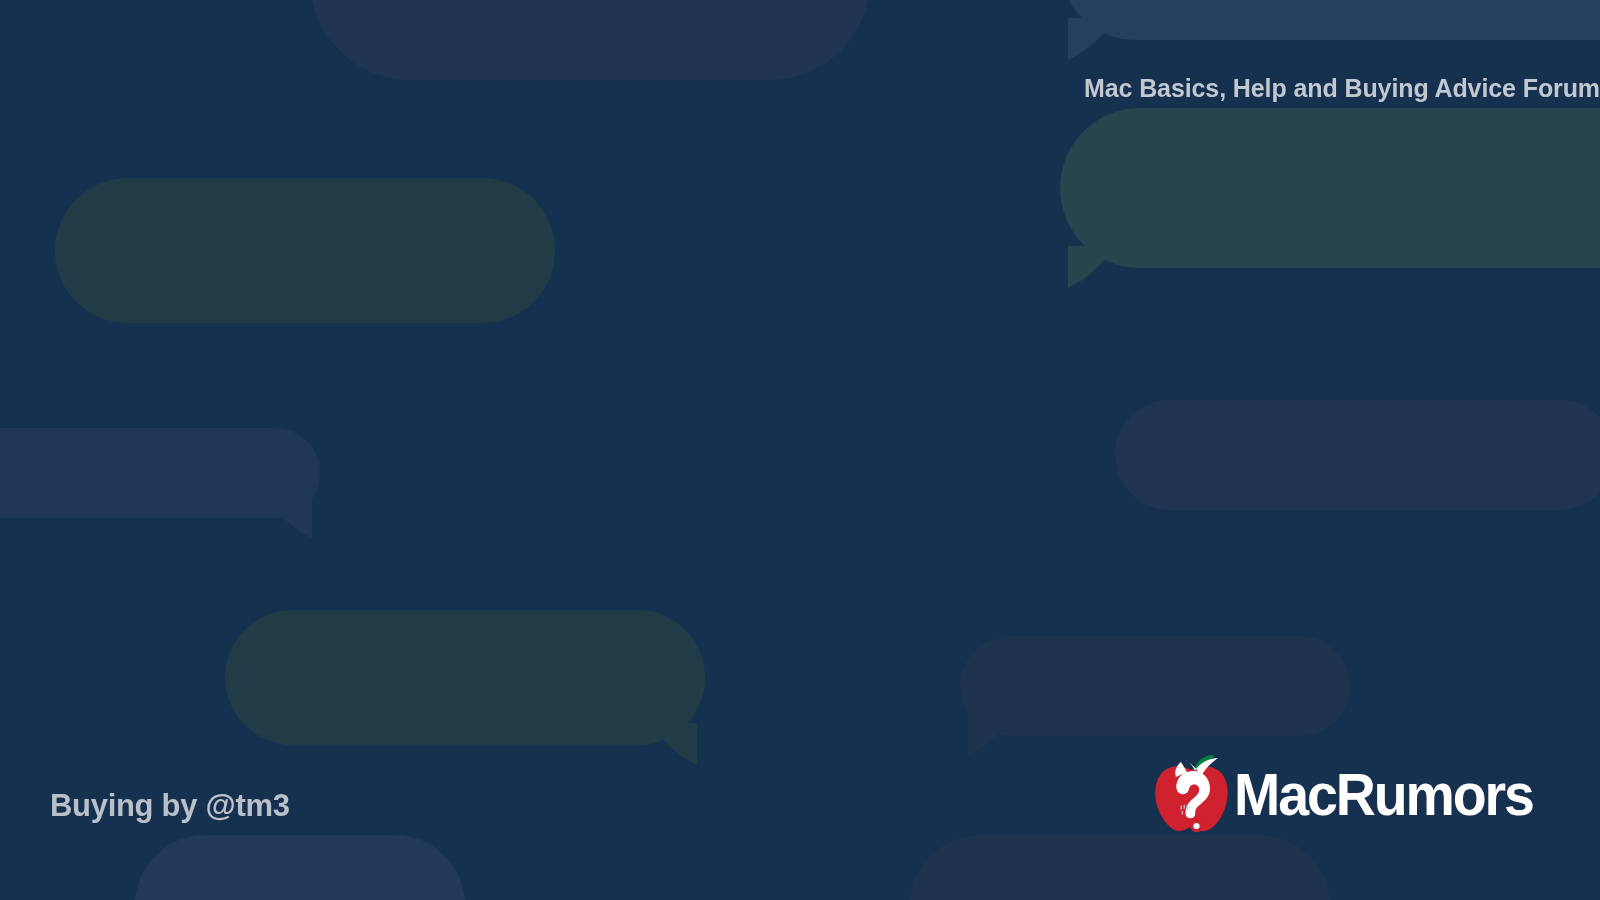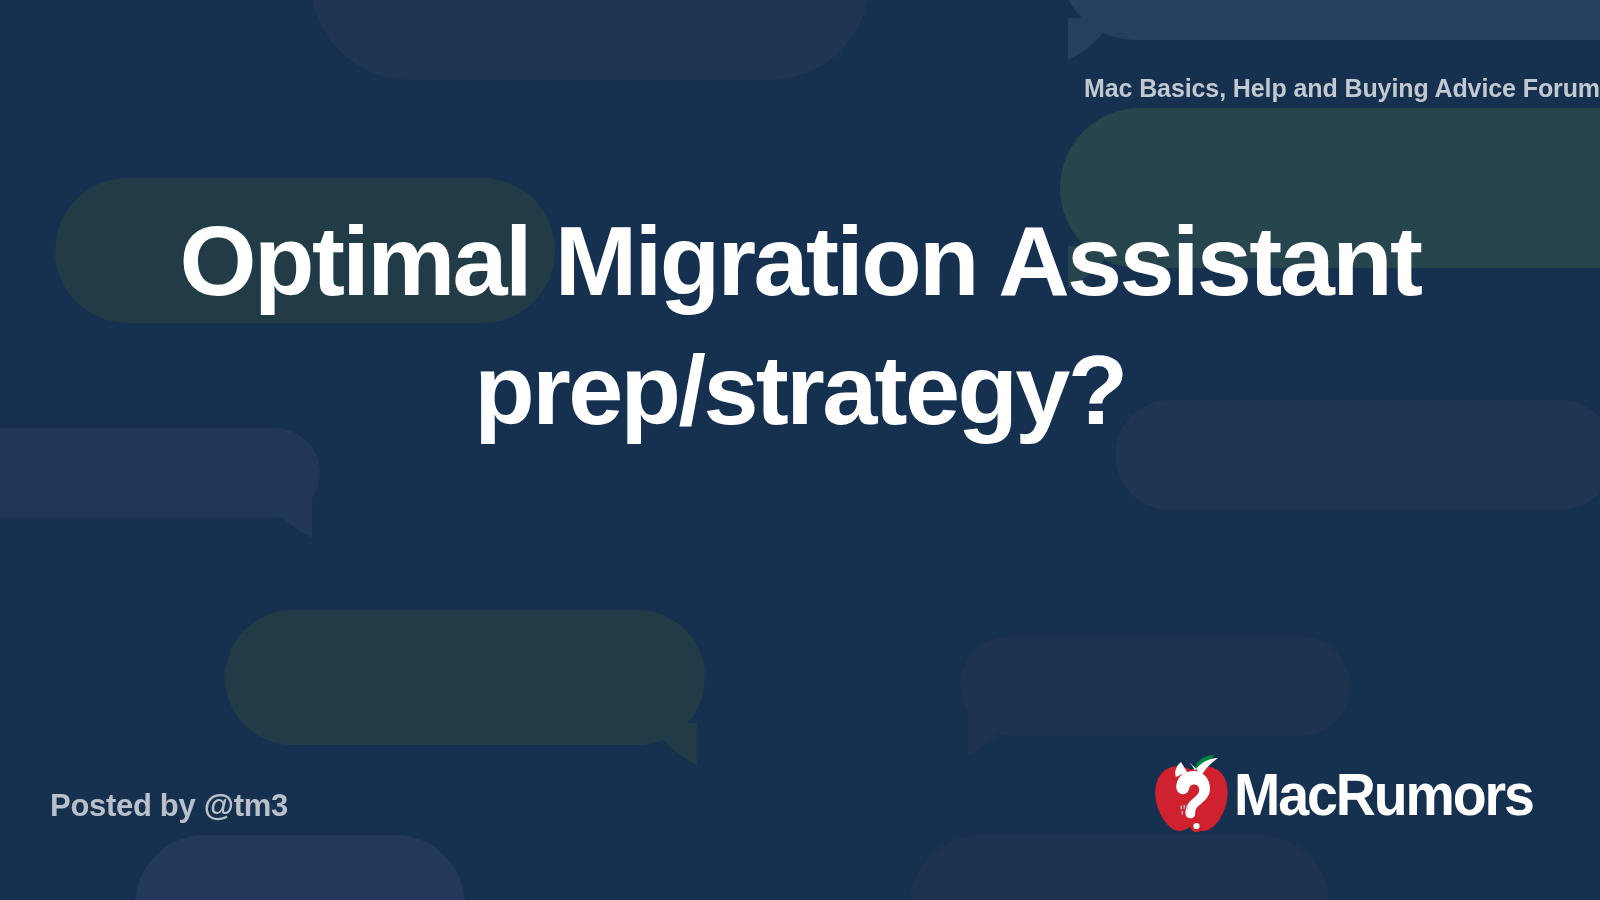--- a/index.html
+++ b/index.html
@@ -141,25 +141,22 @@
       <div class="bubble tail-br" style="left: 225px; top: 610px; width: 480px; height: 135px; background: rgb(34, 60, 71);"></div>
       <div class="bubble tail-bl" style="left: 960px; top: 636px; width: 390px; height: 100px; background: rgb(29, 51, 80);"></div>
       <div class="bubble" style="left: 135px; top: 835px; width: 330px; height: 140px; background: rgb(34, 57, 92);"></div>
       <div class="bubble" style="left: 910px; top: 835px; width: 420px; height: 140px; background: rgb(29, 51, 80);"></div>
     </div>
 
   <div class="content">
 
     <div class="forum-name">Mac Basics, Help and Buying Advice Forum</div>
 
-    <div class="title-wrap">
-      <h1 class="thread-title">Optimal Migration Assistant prep/strategy?</h1>
-    </div>
-
-    <div class="posted-by">Posted by @tm3</div>
+
+    <div class="posted-by">Buying by @tm3</div>
 
     <div class="brand">
       <svg class="brand-mark" viewBox="0 0 78 86" aria-hidden="true">
 
         <path id="apple-body" fill="#d0212f" d="M39 18
                  C 30 12, 16 13, 9 22
                  C 1 32, 2 50, 9 63
                  C 14 73, 22 80, 29 79
                  C 34 78, 36 75, 39 75
                  C 42 75, 45 78, 50 79

